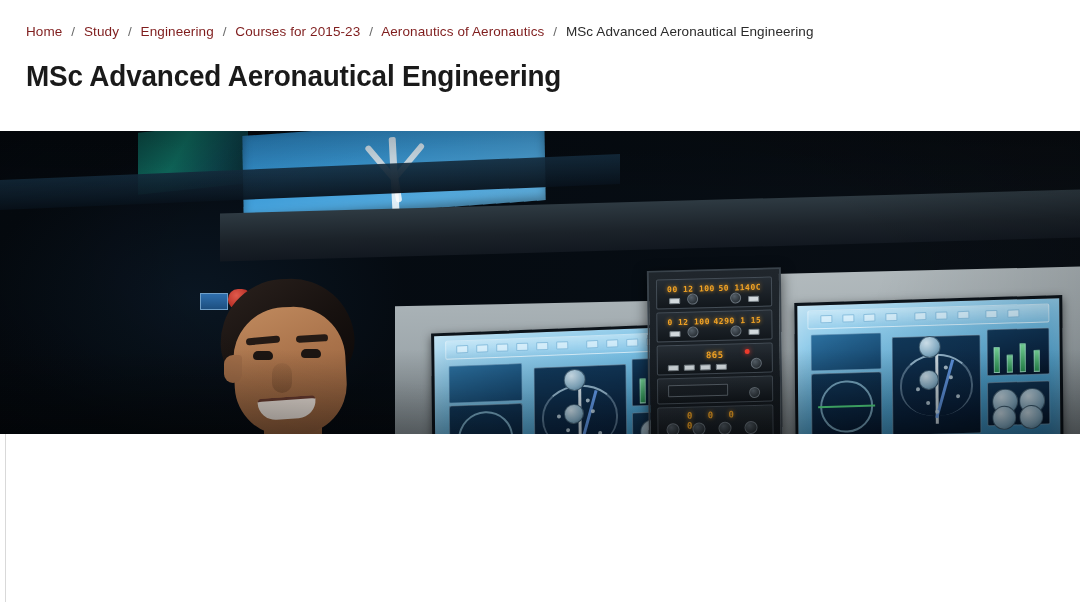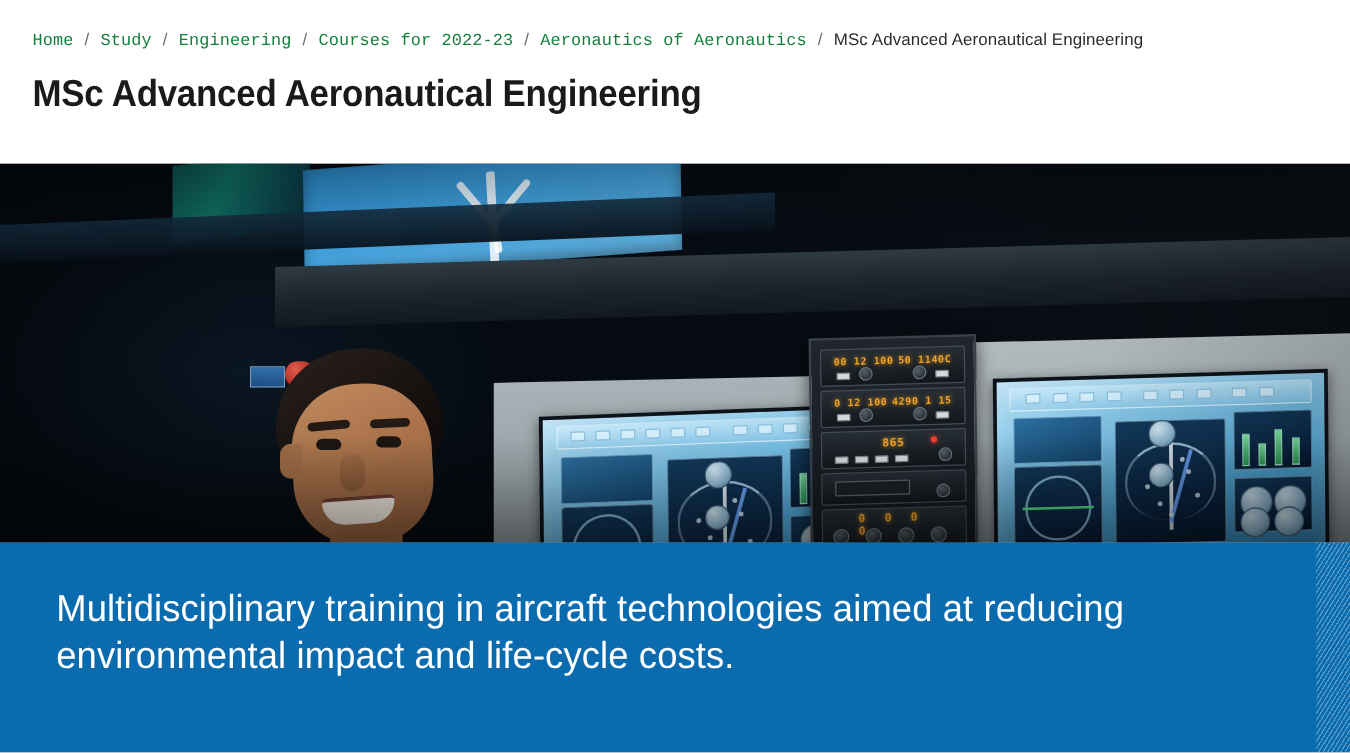--- a/index.html
+++ b/index.html
@@ -28,21 +28,21 @@
     position: absolute; left: 0; top: 0; width: 1080px; height: 131px;
     background: #ffffff;
   }
   .breadcrumb {
     position: absolute; left: 26px; top: 23px;
     font-size: 13.5px; line-height: 17px;
     color: #2b2b2b;
     white-space: nowrap;
     letter-spacing: 0.1px;
   }
-  .crumb { color: #15803d; text-decoration: none; font-family: Liberation Mono, monospace; }
+  .crumb { color: #7f1d1d; text-decoration: none; }
   .crumb-sep { color: #6b6b6b; padding: 0 5px; }
   .crumb-current { color: #2b2b2b; }
 
   .page-title {
     position: absolute; left: 26px; top: 59px;
     font-family: "Liberation Sans", sans-serif;
     font-size: 30px;
     font-weight: 700;
     color: #1a1a1a;
     letter-spacing: -0.2px;
@@ -337,21 +337,21 @@
 
   <div class="header">
 
     <nav class="breadcrumb">
       <a class="crumb" href="#">Home</a>
       <span class="crumb-sep">/</span>
       <a class="crumb" href="#">Study</a>
       <span class="crumb-sep">/</span>
       <a class="crumb" href="#">Engineering</a>
       <span class="crumb-sep">/</span>
-      <a class="crumb" href="#">Courses for 2022-23</a>
+      <a class="crumb" href="#">Courses for 2015-23</a>
       <span class="crumb-sep">/</span>
       <a class="crumb" href="#">Aeronautics of Aeronautics</a>
       <span class="crumb-sep">/</span>
       <span class="crumb-current">MSc Advanced Aeronautical Engineering</span>
     </nav>
 
     <h1 class="page-title">MSc Advanced Aeronautical Engineering</h1>
   </div>
 
   <div class="hero">
@@ -517,18 +517,14 @@
         <div class="eye eye-r"></div>
         <div class="nose"></div>
         <div class="mouth"></div>
 
       </div>
 
       <div class="hero-veil"></div>
     </div>
   </div>
 
-  <div class="banner">
-    <p class="banner-text">Multidisciplinary training in aircraft technologies aimed at reducing environmental impact and life-cycle costs.</p>
-    <div class="banner-hatch"></div>
-  </div>
 
 </div>
 
 </body></html>

